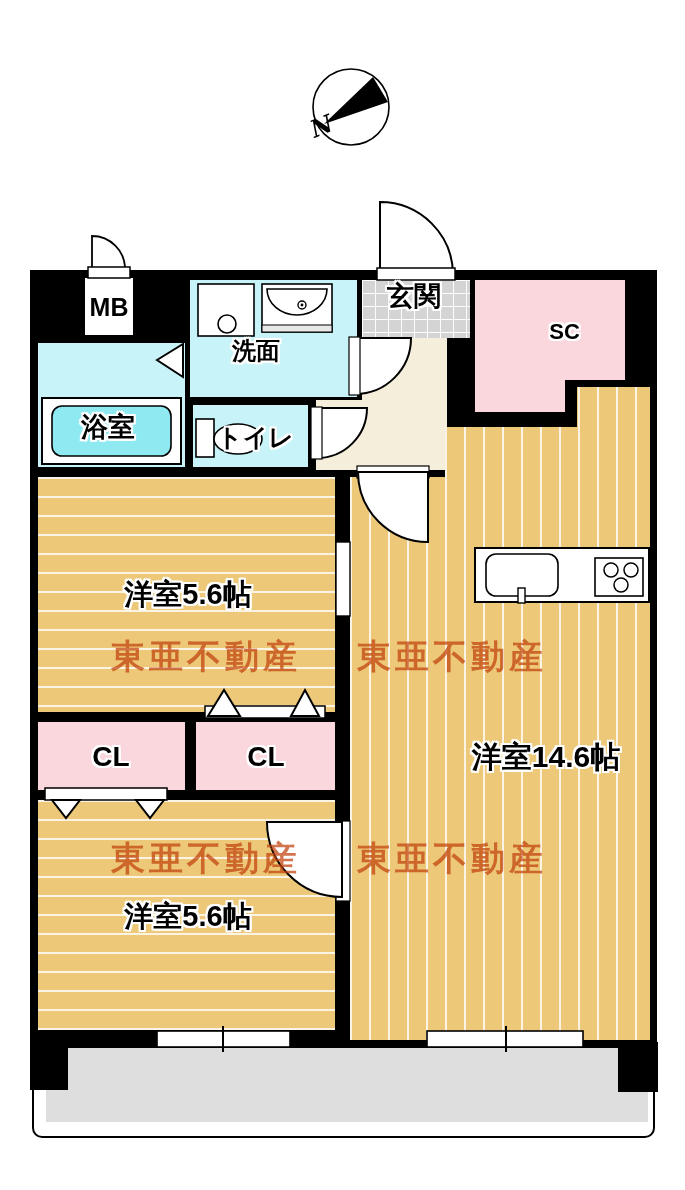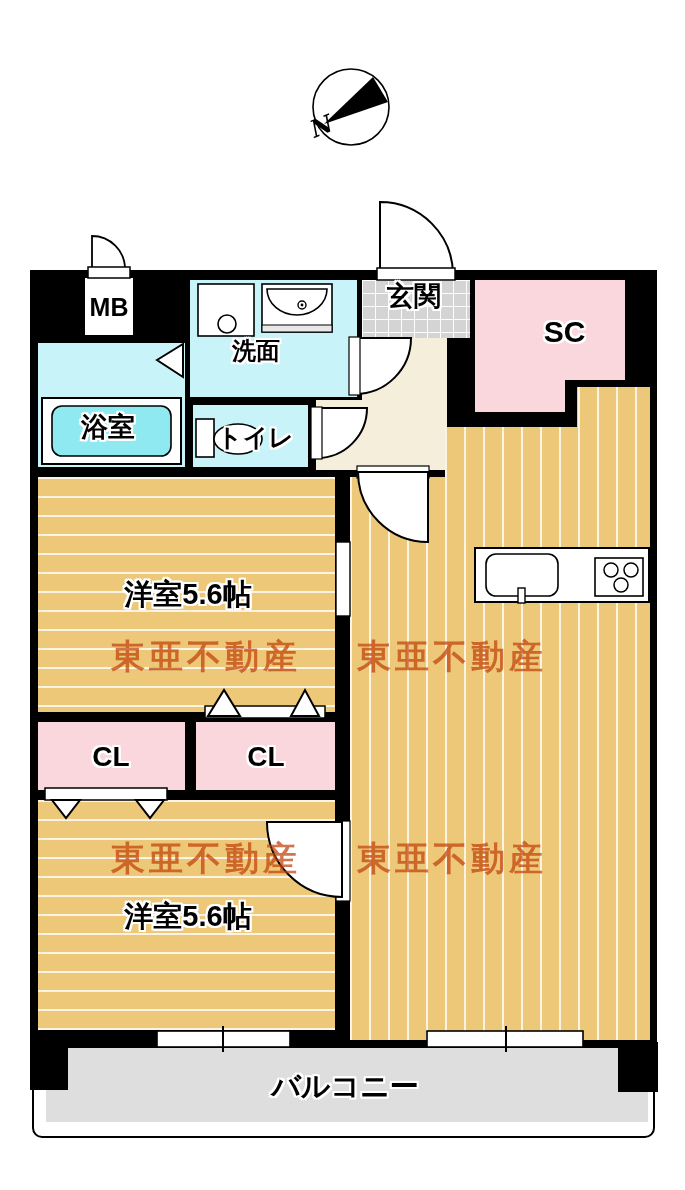--- a/index.html
+++ b/index.html
@@ -186,27 +186,27 @@
       <line x1="506" y1="1026" x2="506" y2="1052" stroke="#000" stroke-width="2"></line>
     </g>
 
     <rect x="30" y="1032" width="38" height="58" fill="#000"></rect>
     <rect x="618" y="1042" width="40" height="50" fill="#000"></rect>
   </svg>
 
   <div class="label" style="left:109px;top:307px;font-size:25px;text-align:right;">MB</div>
   <div class="label outlined" style="left:256px;top:351px;font-size:24px;">洗面</div>
   <div class="label outlined" style="left:414px;top:296px;font-size:27px;">玄関</div>
-  <div class="label outlined" style="left:548px;top:332px;font-size:30px;padding-left:33px;">SC</div>
+  <div class="label outlined" style="left:548px;top:332px;font-size:22px;padding-left:33px;">SC</div>
   <div class="label outlined" style="left:108px;top:406px;font-size:27px;margin-top:21px;">浴室</div>
   <div class="label outlined" style="left:252px;top:437px;font-size:25px;padding-left:7px;">トイレ</div>
   <div class="label outlined" style="left:188px;top:594px;font-size:29px;">洋室5.6帖</div>
+  <div class="label outlined" style="left:546px;top:757px;font-size:30px;">洋室14.6帖</div>
   <div class="label outlined" style="left:111px;top:757px;font-size:28px;">CL</div>
   <div class="label outlined" style="left:266px;top:757px;font-size:28px;">CL</div>
   <div class="label outlined" style="left:188px;top:916px;font-size:29px;">洋室5.6帖</div>
-  <div class="label outlined" style="left:345px;top:1086px;font-size:29px;">バルコニー</div>
 
   <div class="watermark" style="left:206px;top:656px;">東亜不動産</div>
   <div class="watermark" style="left:452px;top:656px;">東亜不動産</div>
   <div class="watermark" style="left:206px;top:858px;">東亜不動産</div>
   <div class="watermark" style="left:452px;top:858px;">東亜不動産</div>
 
 </div>
 
 </body></html>

